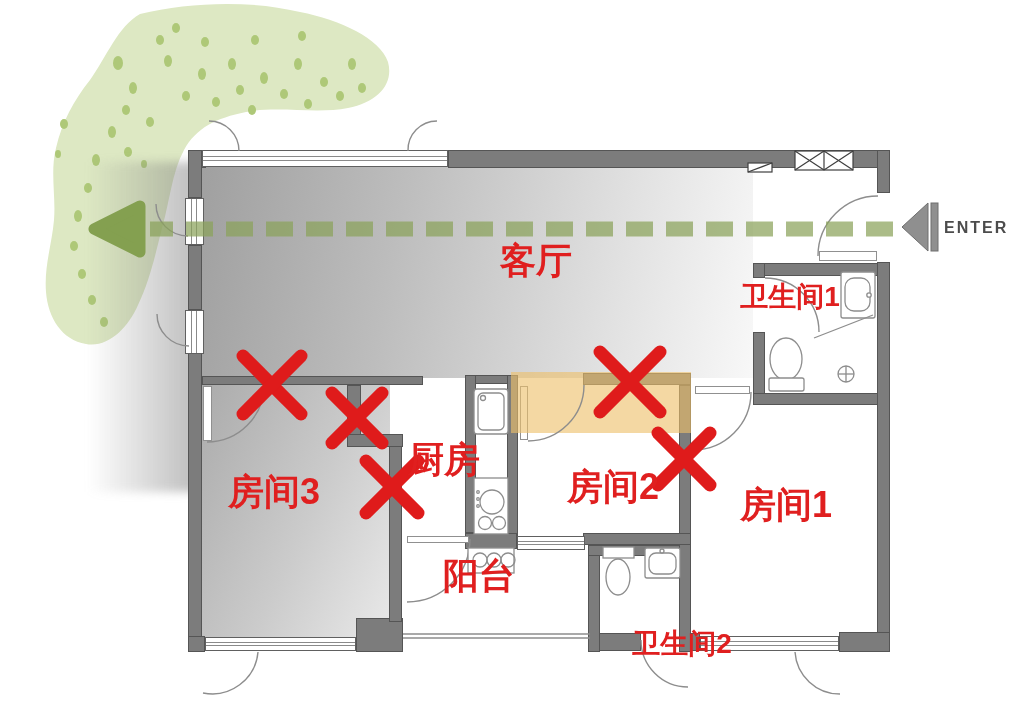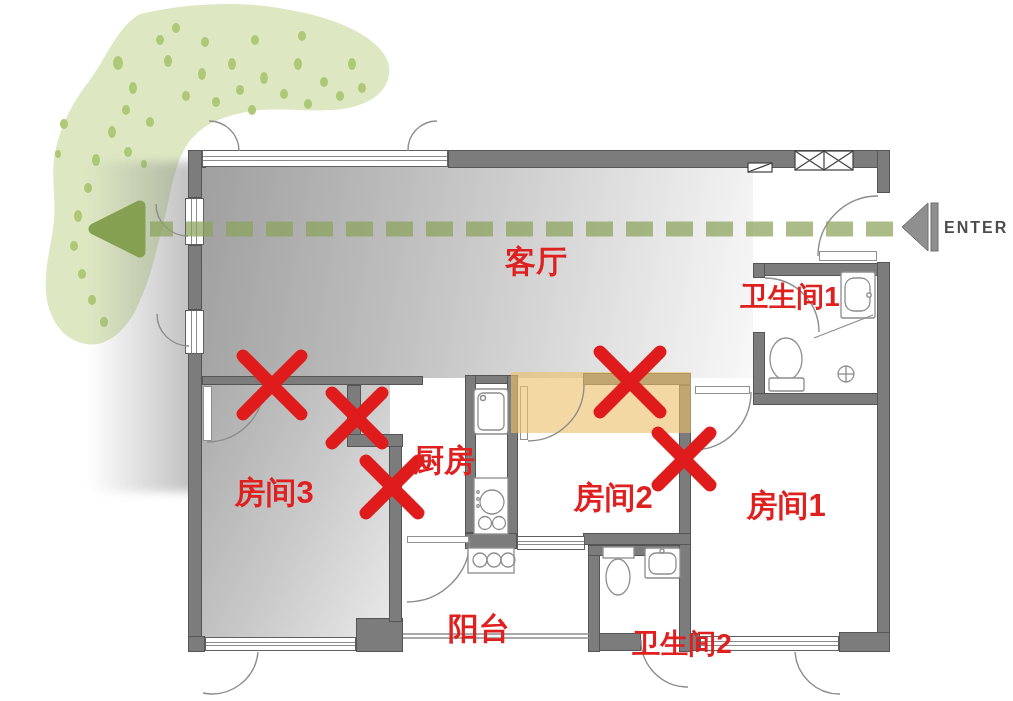--- a/index.html
+++ b/index.html
@@ -18,21 +18,21 @@
   .win{position:absolute;background:#fff;border:1px solid #606060;box-sizing:border-box;}
   .win-h::before,.win-h::after{content:'';position:absolute;left:0;right:0;border-top:1px solid #8a8a8a;}
   .win-h::before{top:30%;} .win-h::after{top:60%;}
   .win-v::before,.win-v::after{content:'';position:absolute;top:0;bottom:0;border-left:1px solid #8a8a8a;}
   .win-v::before{left:30%;} .win-v::after{left:60%;}
   .leaf{position:absolute;background:#fff;border:1px solid #909090;box-sizing:border-box;}
   .hl{position:absolute;left:511px;top:372px;width:180px;height:61px;
     background:var(--highlight,#eec06a);opacity:.62;}
   .label{position:absolute;color:var(--label,#e01f1f);font-family:sans-serif;font-weight:600;
     white-space:nowrap;transform:translate(-50%,-50%);line-height:1;}
-  .lb-30{font-size:31px;} .lb-28{font-size:28px;}
+  .lb-30{font-size:36px;} .lb-28{font-size:28px;}
   .enter-text{position:absolute;left:944px;top:220px;transform:none;color:#4c4c4c;
     font-size:16px;font-weight:700;letter-spacing:2px;font-family:"Liberation Sans",sans-serif;}
 </style>
 </head>
 <body>
 
 <div id="stage">
 
   <svg width="1013" height="701" viewBox="0 0 1013 701">
     <path d="M140,14 C190,2 250,0 300,12 C340,20 380,38 388,62 C394,84 378,102 348,108
@@ -204,19 +204,19 @@
         <line x1="600" y1="352" x2="660" y2="412"></line>
         <line x1="660" y1="352" x2="600" y2="412"></line>
         <line x1="658" y1="433" x2="710" y2="485"></line>
         <line x1="710" y1="433" x2="658" y2="485"></line>
       </g>
   </svg>
 
   <div class="label lb-30" style="left:536px;top:261px">客厅</div>
   <div class="label lb-28" style="left:790px;top:297px">卫生间1</div>
   <div class="label lb-30" style="left:444px;top:460px">厨房</div>
-  <div class="label lb-30" style="left:613px;top:497px">房间2</div>
+  <div class="label lb-30" style="left:613px;top:487px">房间2</div>
   <div class="label lb-30" style="left:786px;top:505px">房间1</div>
   <div class="label lb-30" style="left:274px;top:492px">房间3</div>
-  <div class="label lb-30" style="left:479px;top:628px">阳台</div>
+  <div class="label lb-30" style="left:479px;top:576px">阳台</div>
   <div class="label lb-28" style="left:682px;top:644px">卫生间2</div>
   <div class="label enter-text">ENTER</div>
 </div>
 
 </body></html>

